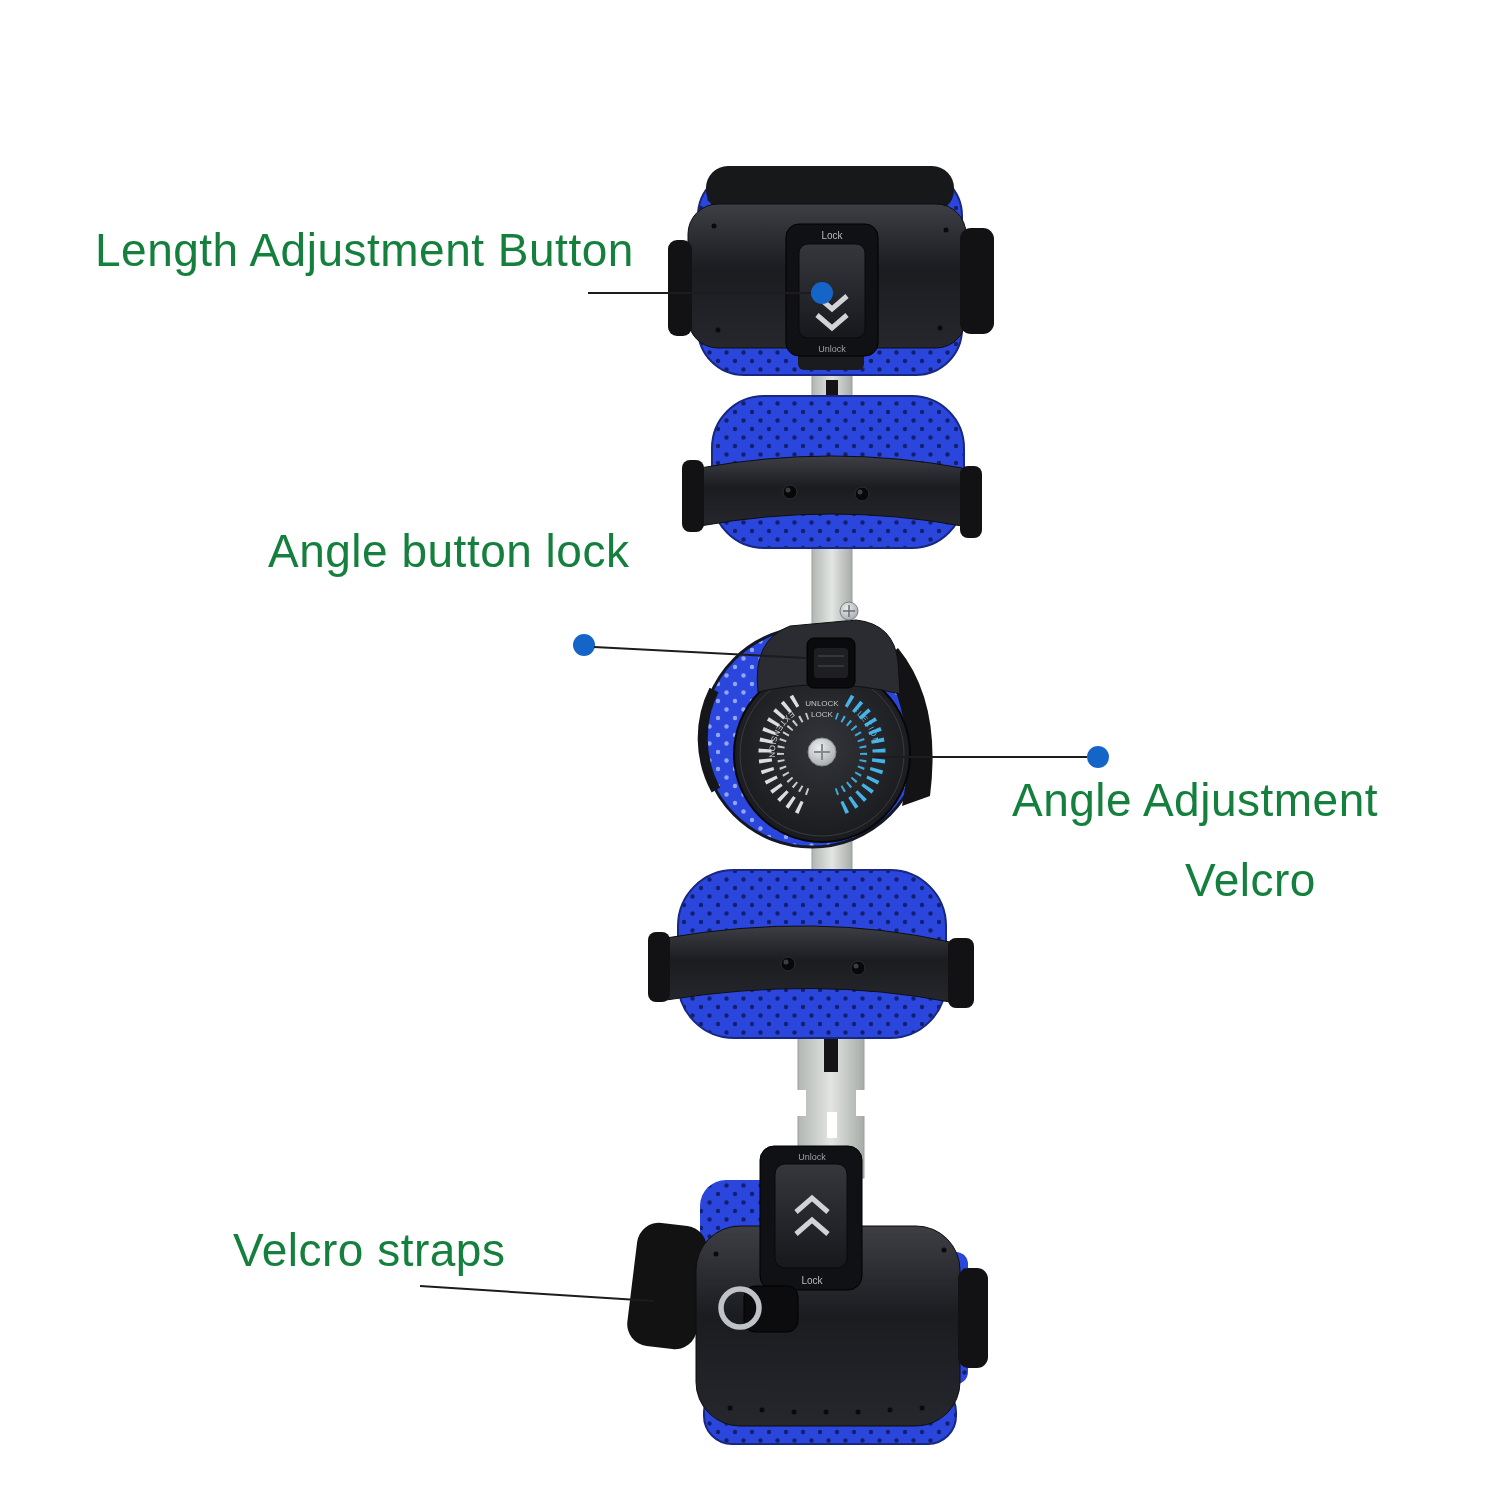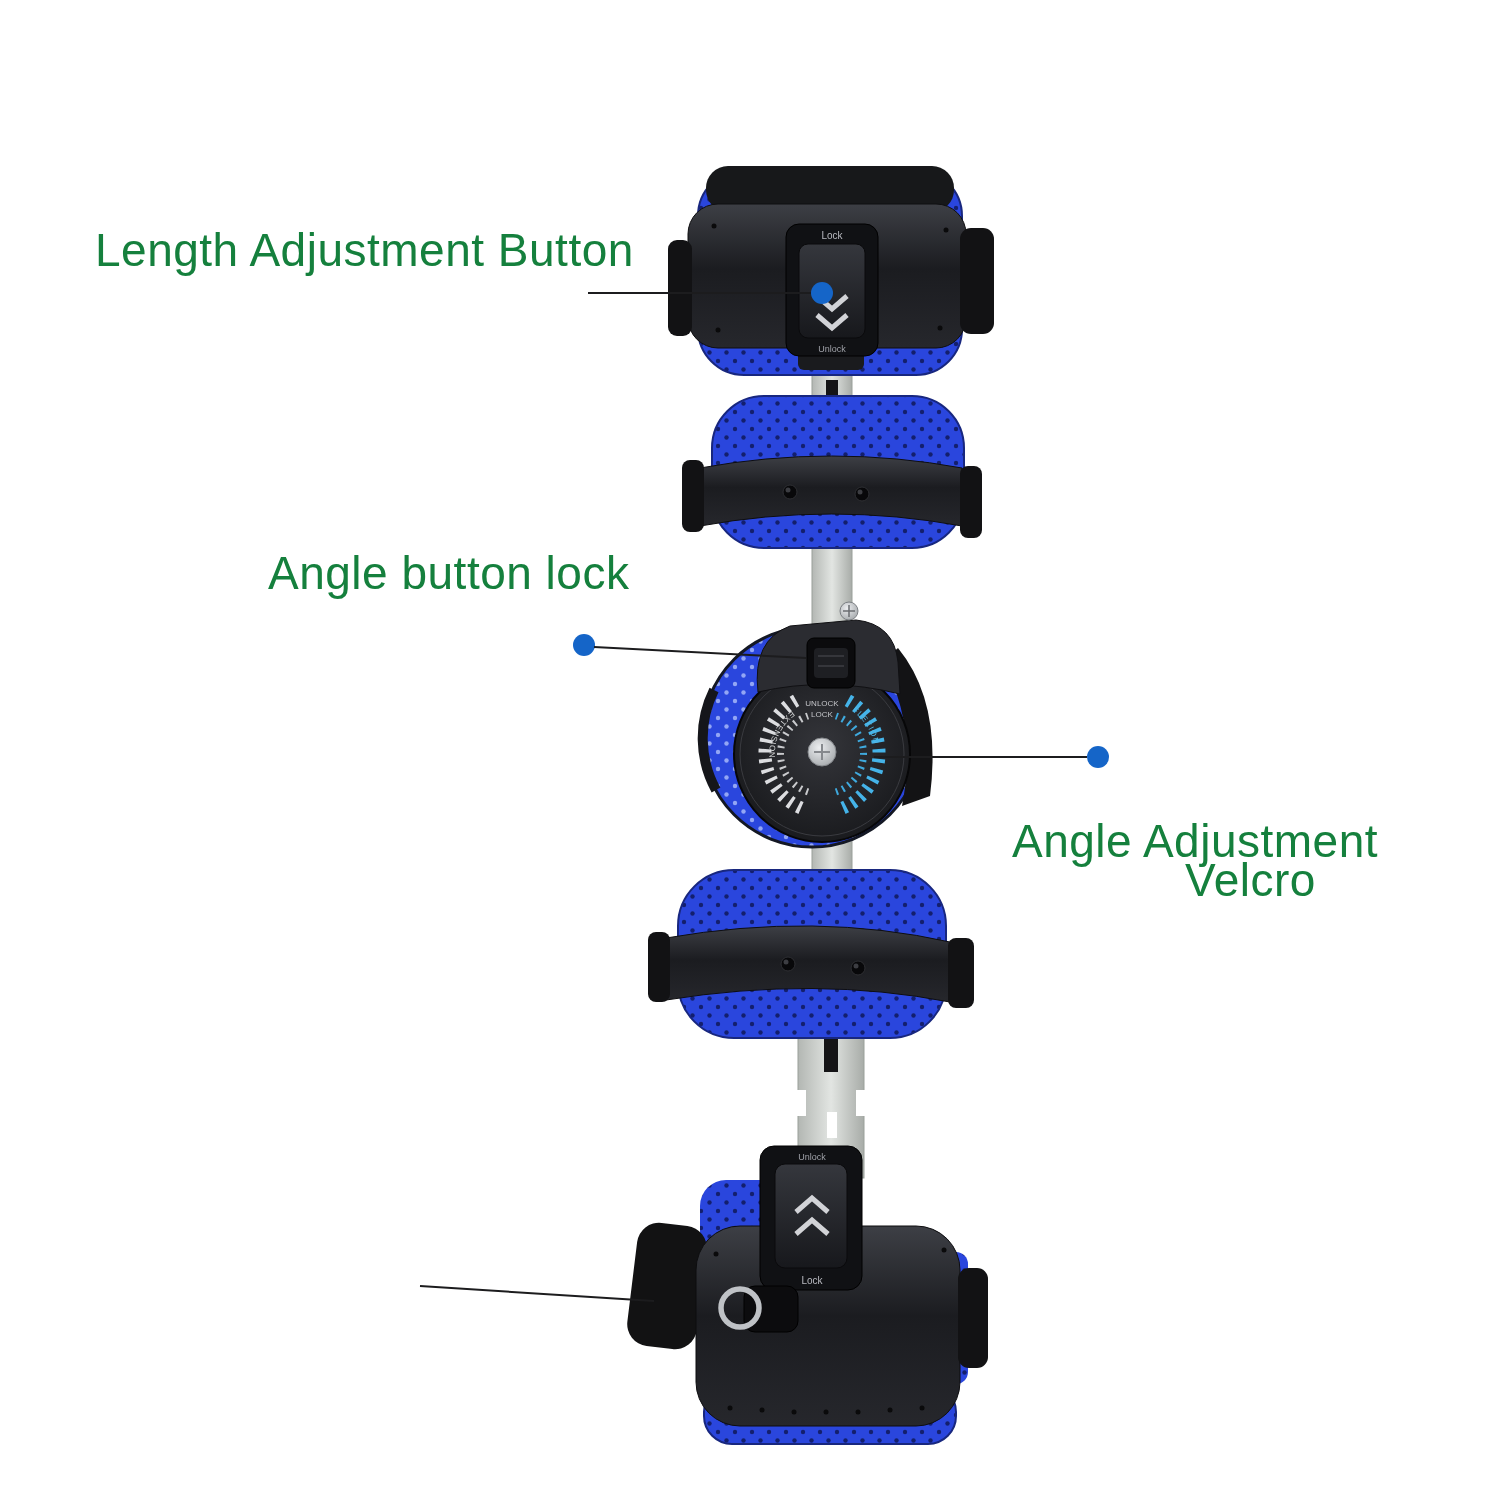--- a/index.html
+++ b/index.html
@@ -198,17 +198,18 @@
       <circle cx="822" cy="293" r="11" fill="#1565c8"></circle>
       <circle cx="584" cy="645" r="11" fill="#1565c8"></circle>
       <line x1="594" y1="647" x2="806" y2="658" stroke-width="2" stroke="#1c1c1e"></line>
       <circle cx="1098" cy="757" r="11" fill="#1565c8"></circle>
       <line x1="874" y1="757" x2="1087" y2="757" stroke-width="2" stroke="#1c1c1e"></line>
       <line x1="420" y1="1286" x2="654" y2="1301" stroke-width="2" stroke="#1c1c1e"></line>
     </g>
   </svg>
 
   <div class="label" style="left:95px; top:225px;">Length Adjustment Button</div>
-  <div class="label" style="left:268px; top:548px;">Angle button lock</div>
-  <div class="label" style="left:1012px; top:775px;margin-top:41px;">Angle Adjustment</div>
+  <div class="label" style="left:268px; top:526px;">Angle button lock</div>
+  <div class="label" style="left:1012px; top:775px;">Angle Adjustment</div>
   <div class="label" style="left:1185px; top:855px;">Velcro</div>
+  <div class="label" style="left:233px; top:1225px;">Velcro straps</div>
 
 </div>
 
 </body></html>

